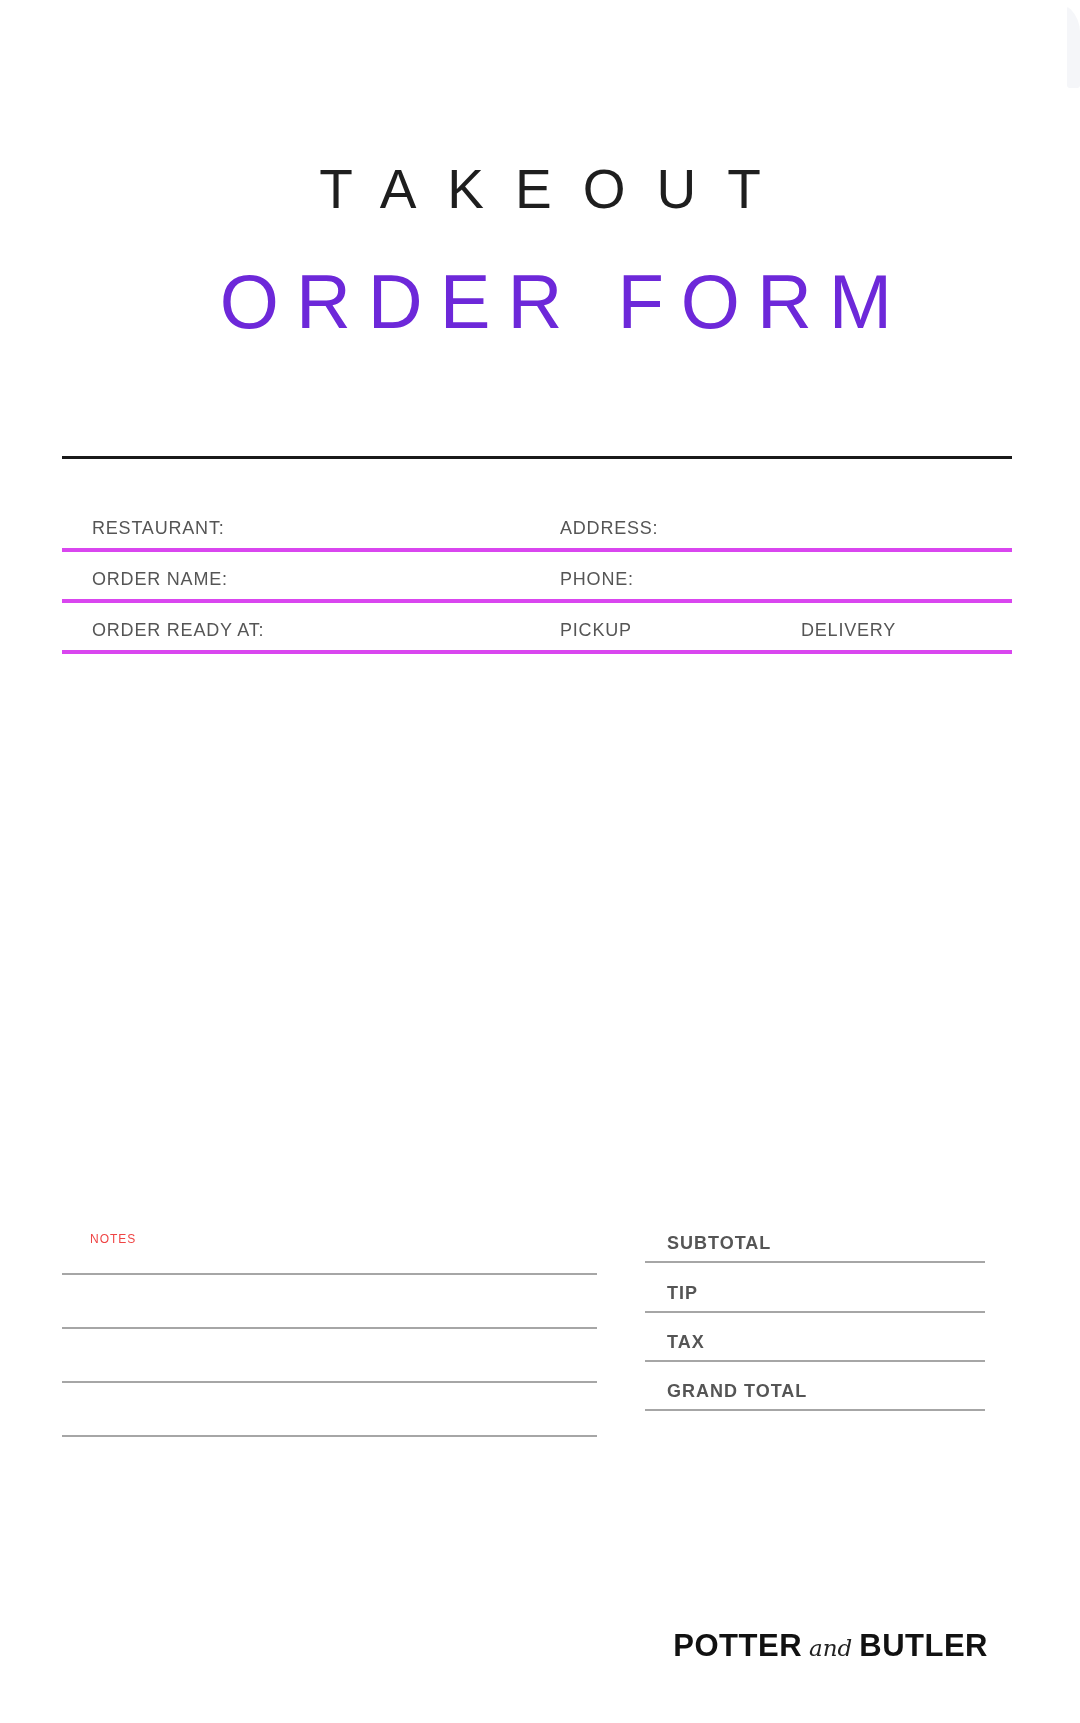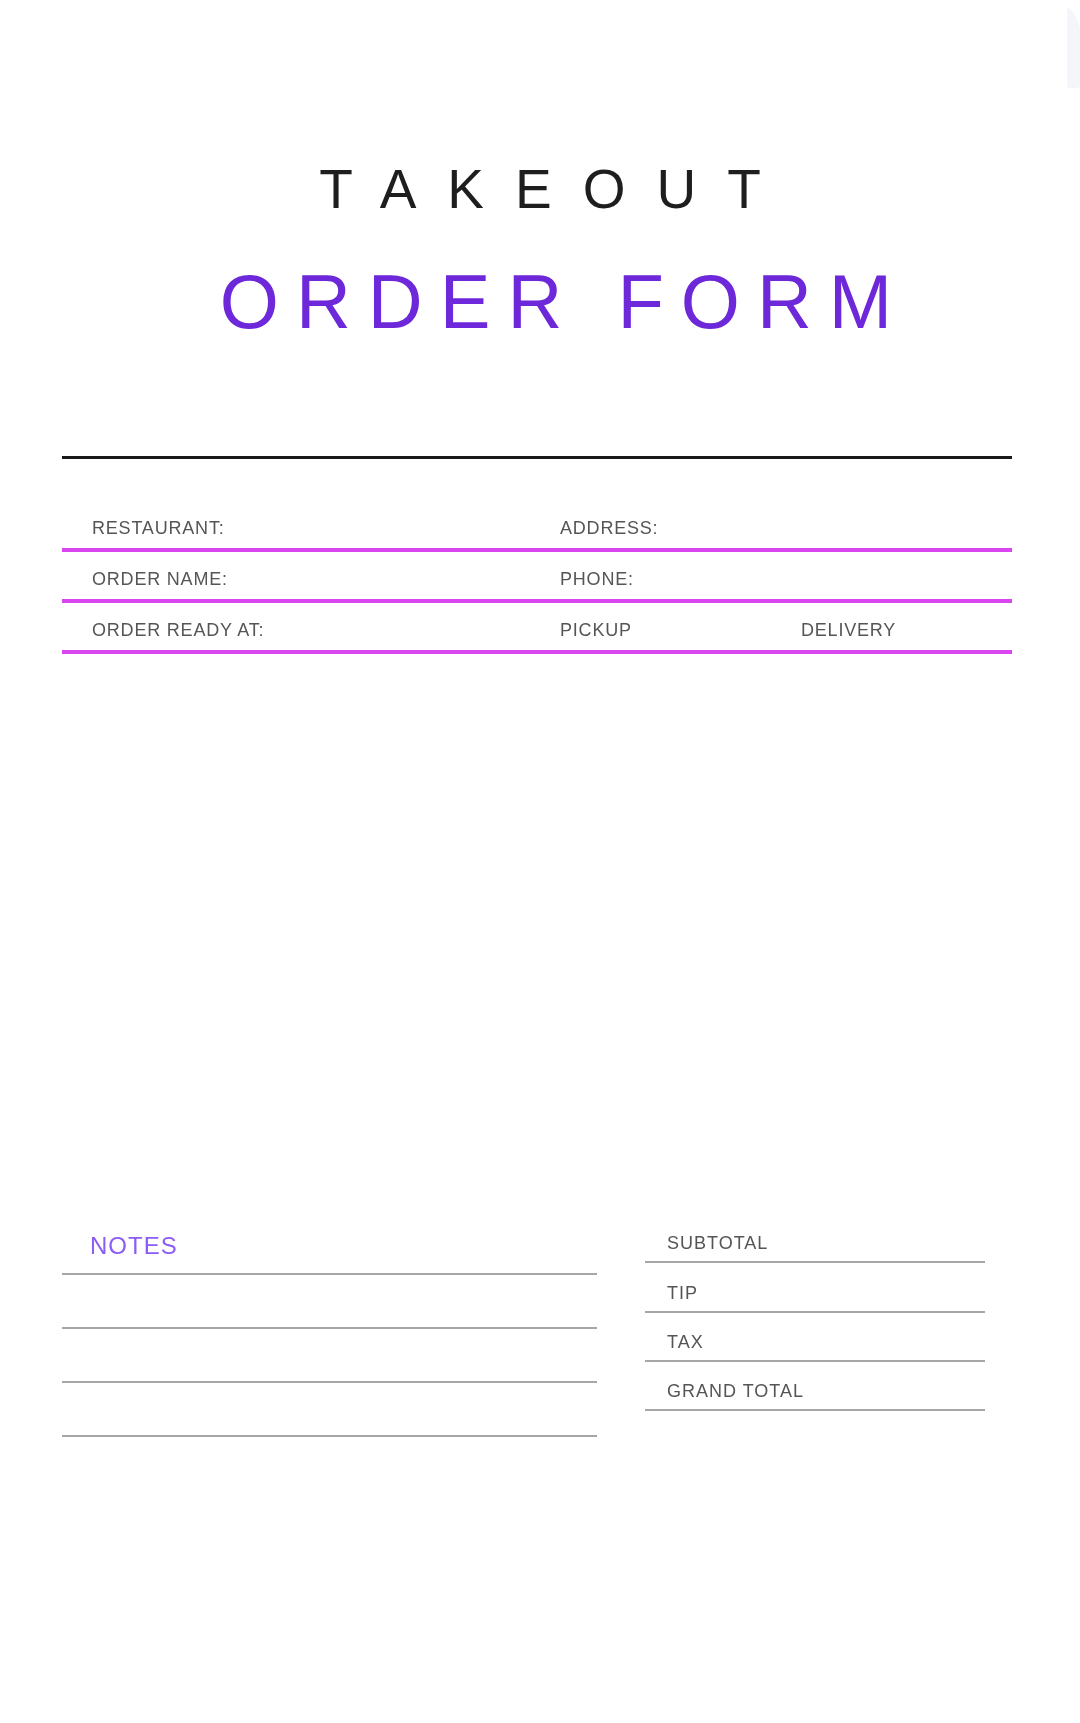--- a/index.html
+++ b/index.html
@@ -58,31 +58,31 @@
   .hcell.price { width:182px; text-align:center; }
   .hcell.total { flex:1; text-align:center; }
   .item-row { height:52px; box-sizing:border-box; border-top:2px solid #a6a6a6; }
   .col-divider { position:absolute; top:0; bottom:0; width:3px; background:#1c1c1c; }
   .col-div-1 { left:474px; }
   .col-div-2 { left:581px; }
   .col-div-3 { left:763px; }
 
   
   .notes-label {
-    position:absolute; left:90px; top:1232px; font-size:24px; font-weight:300;
-    letter-spacing:1px; color:#8b5cf6;
+    position:absolute; left:90px; top:1232px; font-size:12px; font-weight:300;
+    letter-spacing:1px; color:#ef4444;
   }
   .notes-line { position:absolute; left:62px; width:535px; height:2px; background:#a6a6a6; }
   .nl-1 { top:1273px; } .nl-2 { top:1327px; } .nl-3 { top:1381px; } .nl-4 { top:1435px; }
 
   
   .totals-row { position:absolute; left:645px; width:340px; height:39px; border-bottom:2px solid #a6a6a6; }
   .tr-1 { top:1222px; } .tr-2 { top:1272px; } .tr-3 { top:1321px; } .tr-4 { top:1370px; }
   .totals-label {
-    position:absolute; left:22px; bottom:7px; font-size:18px; font-weight:400;
+    position:absolute; left:22px; bottom:7px; font-size:18px; font-weight:700;
     letter-spacing:1px; color:#555555; white-space:nowrap;
   }
 
   
   .brand { position:absolute; top:1628px; right:92px; display:flex; align-items:baseline; color:#111111; }
   .brand-bold { font-size:31px; font-weight:800; letter-spacing:0.5px; }
   .brand-and  { font-family:"DejaVu Serif", serif; font-style:italic; font-size:23px; margin:0 7px; color:#222222; }
 </style>
 </head>
 <body>
@@ -127,14 +127,19 @@
   <div class="totals-row tr-2">
     <span class="totals-label">TIP</span>
   </div>
   <div class="totals-row tr-3">
     <span class="totals-label">TAX</span>
   </div>
   <div class="totals-row tr-4">
     <span class="totals-label">GRAND TOTAL</span>
   </div>
 
+  <div class="brand">
+    <span class="brand-bold">POTTER</span>
+    <span class="brand-and">and</span>
+    <span class="brand-bold">BUTLER</span>
+  </div>
 
 </div>
 
 </body></html>

